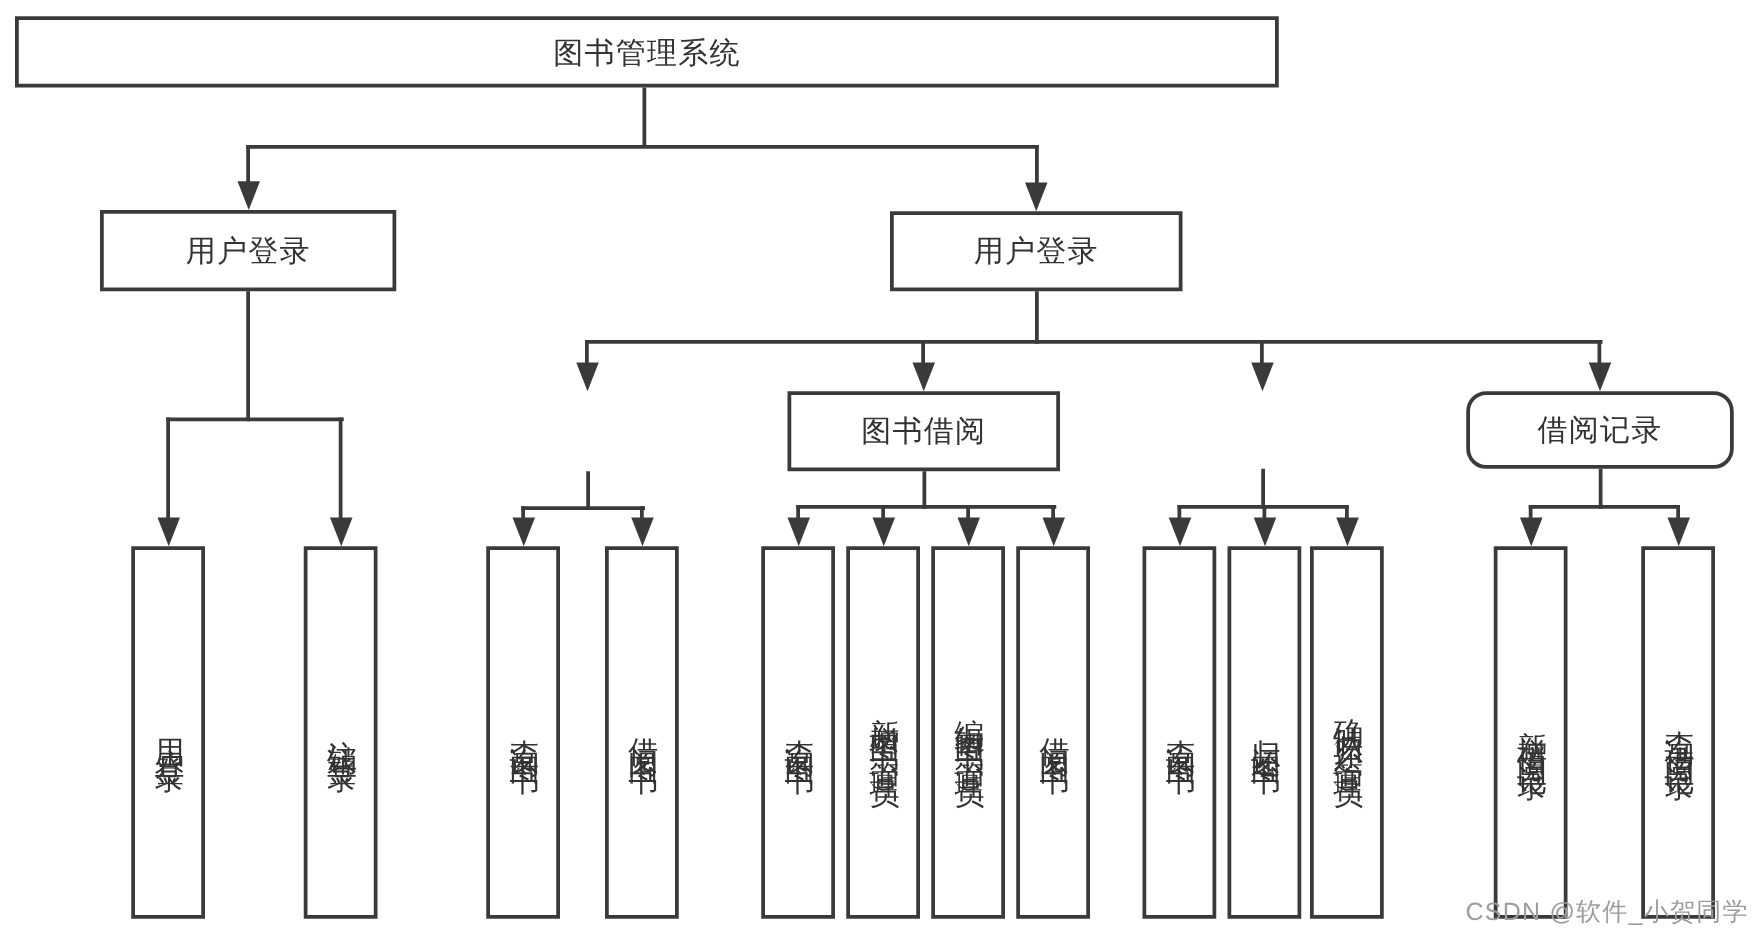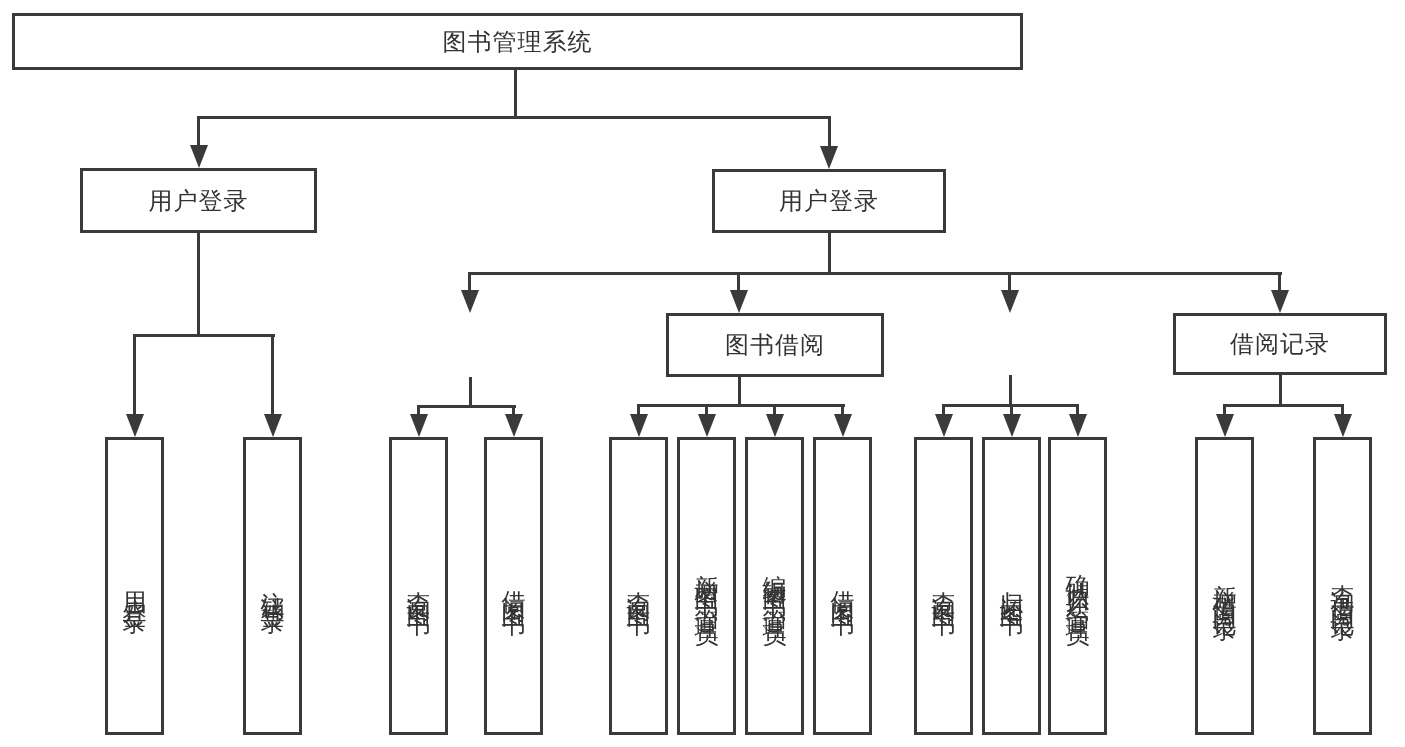--- a/index.html
+++ b/index.html
@@ -73,24 +73,24 @@
   <div class="line" style="left:468px;top:272px;width:814px;height:3px;"></div>
   <div class="line" style="left:468px;top:272px;width:3px;height:20px;"></div>
   <div class="arrow" style="left:461px;top:290px;"></div>
   <div class="line" style="left:737px;top:272px;width:3px;height:20px;"></div>
   <div class="arrow" style="left:730px;top:290px;"></div>
   <div class="line" style="left:1008px;top:272px;width:3px;height:20px;"></div>
   <div class="arrow" style="left:1001px;top:290px;"></div>
   <div class="line" style="left:1278px;top:272px;width:3px;height:20px;"></div>
   <div class="arrow" style="left:1271px;top:290px;"></div>
 
-  <div class="node" style="left:666px;top:313px;width:218px;height:64px;">
+  <div class="node" style="left:630px;top:313px;width:218px;height:64px;">
     <span>图书借阅</span>
   </div>
-  <div class="node" style="left:1173px;top:313px;width:214px;height:62px;">
+  <div class="node" style="left:1173px;top:313px;width:214px;height:62px;border-radius:16px;">
     <span>借阅记录</span>
   </div>
 
   <div class="line" style="left:469px;top:377px;width:3px;height:31px;"></div>
   <div class="line" style="left:417px;top:405px;width:99px;height:3px;"></div>
   <div class="line" style="left:417px;top:405px;width:3px;height:14px;"></div>
   <div class="arrow" style="left:410px;top:414px;"></div>
   <div class="line" style="left:512px;top:405px;width:3px;height:14px;"></div>
   <div class="arrow" style="left:505px;top:414px;"></div>
 
@@ -158,14 +158,15 @@
     <span>确认归还（管理员）</span>
   </div>
 
   <div class="leaf" style="left:1195px;">
     <span>新增借阅记录</span>
   </div>
   <div class="leaf" style="left:1313px;">
     <span>查询借阅记录</span>
   </div>
 
+  <div class="watermark">CSDN @软件_小贺同学</div>
 
 </div>
 
 </body></html>

